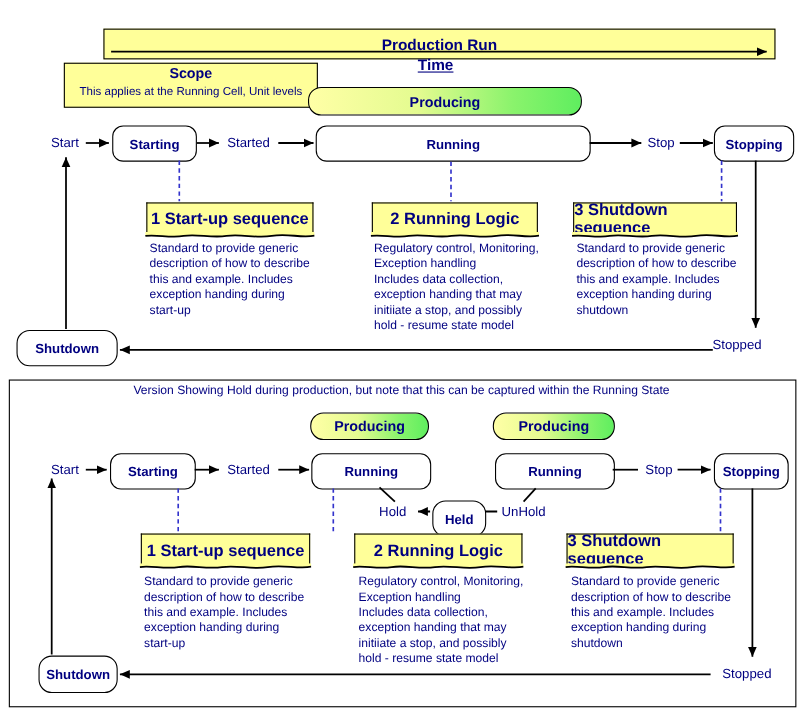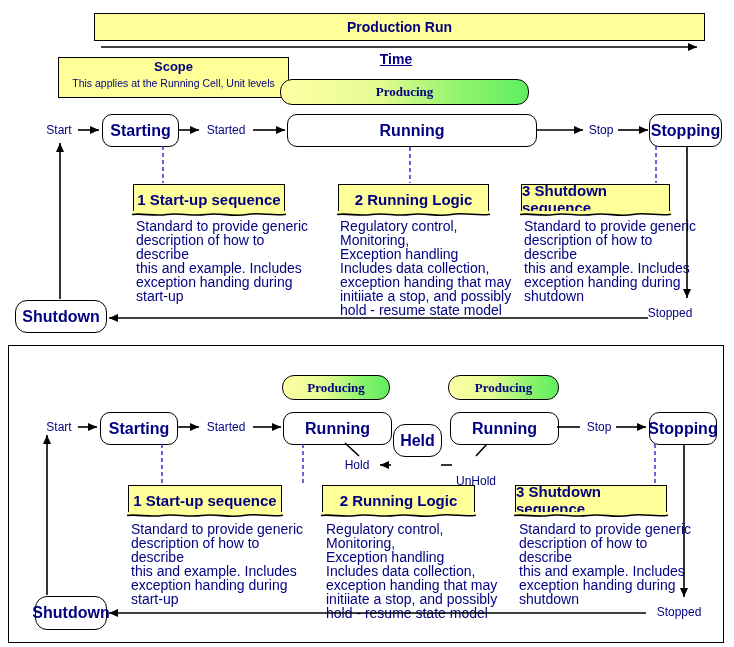--- a/index.html
+++ b/index.html
@@ -4,42 +4,42 @@
 <style>
   html,body{margin:0;padding:0;background:#fff;}
   .stage{position:relative;width:734px;height:647px;background:#fff;
          font-family:"Liberation Sans",sans-serif;overflow:hidden;}
   .abs{position:absolute;}
   .banner{background:#ffff99;border:1.5px solid #000;display:flex;align-items:center;justify-content:center;
           color:#000080;font-weight:bold;font-size:14px;}
   .lbl{color:#000080;font-weight:normal;font-size:12px;text-align:center;white-space:nowrap;}
   .biglbl{color:#000080;font-weight:bold;font-size:14px;text-align:center;}
   .statebox{background:#fff;border:1.6px solid #000;border-radius:10px;display:flex;align-items:center;
-            justify-content:center;color:#000080;font-weight:bold;font-size:16px;}
+            justify-content:center;color:#000080;font-weight:bold;font-size:12px;}
   .producing{border:1.6px solid #000;border-radius:12px;display:flex;align-items:center;justify-content:center;
              color:#000080;font-weight:bold;font-size:13px;
-             background:linear-gradient(90deg,#ffffa6 0%,#e4fb90 40%,#8af36c 75%,#5fee5f 100%);font-family:Liberation Serif, serif;}
+             background:linear-gradient(90deg,#ffffa6 0%,#e4fb90 40%,#8af36c 75%,#5fee5f 100%);}
   .scopebox{background:#ffff99;border:1.5px solid #000;color:#000080;text-align:center;}
   .scopebox .t{font-weight:bold;font-size:13px;margin-top:1px;}
   .scopebox .s{font-size:10.5px;margin-top:3px;}
   .note{background:#ffff99;border:1.8px solid #000;border-bottom:none;}
   .note .title{position:absolute;left:0;top:0;width:100%;height:100%;display:flex;align-items:center;
                justify-content:center;color:#000080;font-weight:bold;font-size:15px;}
   .wave{position:absolute;left:-2px;bottom:-5px;width:calc(100% + 4px);height:7px;}
-  .desc{color:#000080;font-size:14px;line-height:14px;white-space:pre-line;}
+  .desc{color:#000080;font-size:11px;line-height:14px;white-space:pre-line;}
   .panel{border:1.8px solid #000;background:#fff;}
   .caption{color:#000080;font-size:11px;text-align:center;white-space:nowrap;}
   .overlay{position:absolute;left:0;top:0;pointer-events:none;}
 </style>
 </head>
 <body>
 
 <div class="stage">
 
-  <div class="abs banner" style="left:94px;top:13px;width:609px;height:26px;">
+  <div class="abs banner" style="left:94px;top:26px;width:609px;height:26px;">
     <span>Production Run</span>
   </div>
   <div class="abs biglbl" style="left:366px;top:51px;width:60px;text-decoration:underline;">Time</div>
 
   <div class="abs scopebox" style="left:18px;top:57px;width:229px;height:39px;margin-left:40px;">
     <div class="t">Scope</div>
     <div class="s">This applies at the Running Cell, Unit levels</div>
   </div>
 
   <div class="abs producing" style="left:280px;top:79px;width:247px;height:24px;">Producing</div>
@@ -87,35 +87,36 @@
   <div class="abs desc" style="left:524px;top:219px;width:180px;">Standard to provide generic
 description of how to describe
 this and example. Includes
 exception handing during
 shutdown</div>
 
   <div class="abs statebox" style="left:15px;top:300px;width:90px;height:31px;border-radius:12px;">Shutdown</div>
   <div class="abs lbl" style="left:635px;top:306px;width:70px;">Stopped</div>
 
   <div class="abs panel" style="left:8px;top:345px;width:714px;height:296px;"></div>
+  <div class="abs caption" style="left:8px;top:349px;width:714px;">Version Showing Hold during production, but note that this can be captured within the Running State</div>
 
   <div class="abs producing" style="left:282px;top:375px;width:106px;height:23px;">Producing</div>
   <div class="abs producing" style="left:448px;top:375px;width:109px;height:23px;">Producing</div>
 
   <div class="abs lbl" style="left:41px;top:420px;width:36px;">Start</div>
   <div class="abs statebox" style="left:100px;top:412px;width:76px;height:31px;">Starting</div>
   <div class="abs lbl" style="left:200px;top:420px;width:52px;">Started</div>
   <div class="abs statebox" style="left:283px;top:412px;width:107px;height:31px;">Running</div>
   <div class="abs statebox" style="left:450px;top:412px;width:107px;height:31px;">Running</div>
   <div class="abs lbl" style="left:583px;top:420px;width:32px;">Stop</div>
   <div class="abs statebox" style="left:649px;top:412px;width:66px;height:31px;">Stopping</div>
 
   <div class="abs lbl" style="left:338px;top:458px;width:38px;">Hold</div>
-  <div class="abs statebox" style="left:393px;top:424px;width:47px;height:31px;border-radius:12px;">Held</div>
-  <div class="abs lbl" style="left:452px;top:474px;width:48px;">UnHold</div>
+  <div class="abs statebox" style="left:393px;top:455px;width:47px;height:31px;border-radius:12px;">Held</div>
+  <div class="abs lbl" style="left:452px;top:458px;width:48px;">UnHold</div>
 
   <div class="abs note" style="left:128px;top:485px;width:152px;height:28px;">
     <span class="title">1 Start-up sequence</span>
     <svg class="wave" viewBox="0 0 150 7" preserveAspectRatio="none">
       <path d="M0,0 H150 V3.2 C138,5.5 126,1 112,3.5 C98,6 86,1.5 72,3.5 C58,5.5 46,1.5 34,3.5 C22,5.5 10,2 0,3.5 Z" fill="#ffff99"></path>
       <path d="M150,3.2 C138,5.5 126,1 112,3.5 C98,6 86,1.5 72,3.5 C58,5.5 46,1.5 34,3.5 C22,5.5 10,2 0,3.5" fill="none" stroke="#000" stroke-width="1.6"></path>
     </svg>
   </div>
   <div class="abs note" style="left:322px;top:485px;width:151px;height:28px;">
     <span class="title">2 Running Logic</span>

